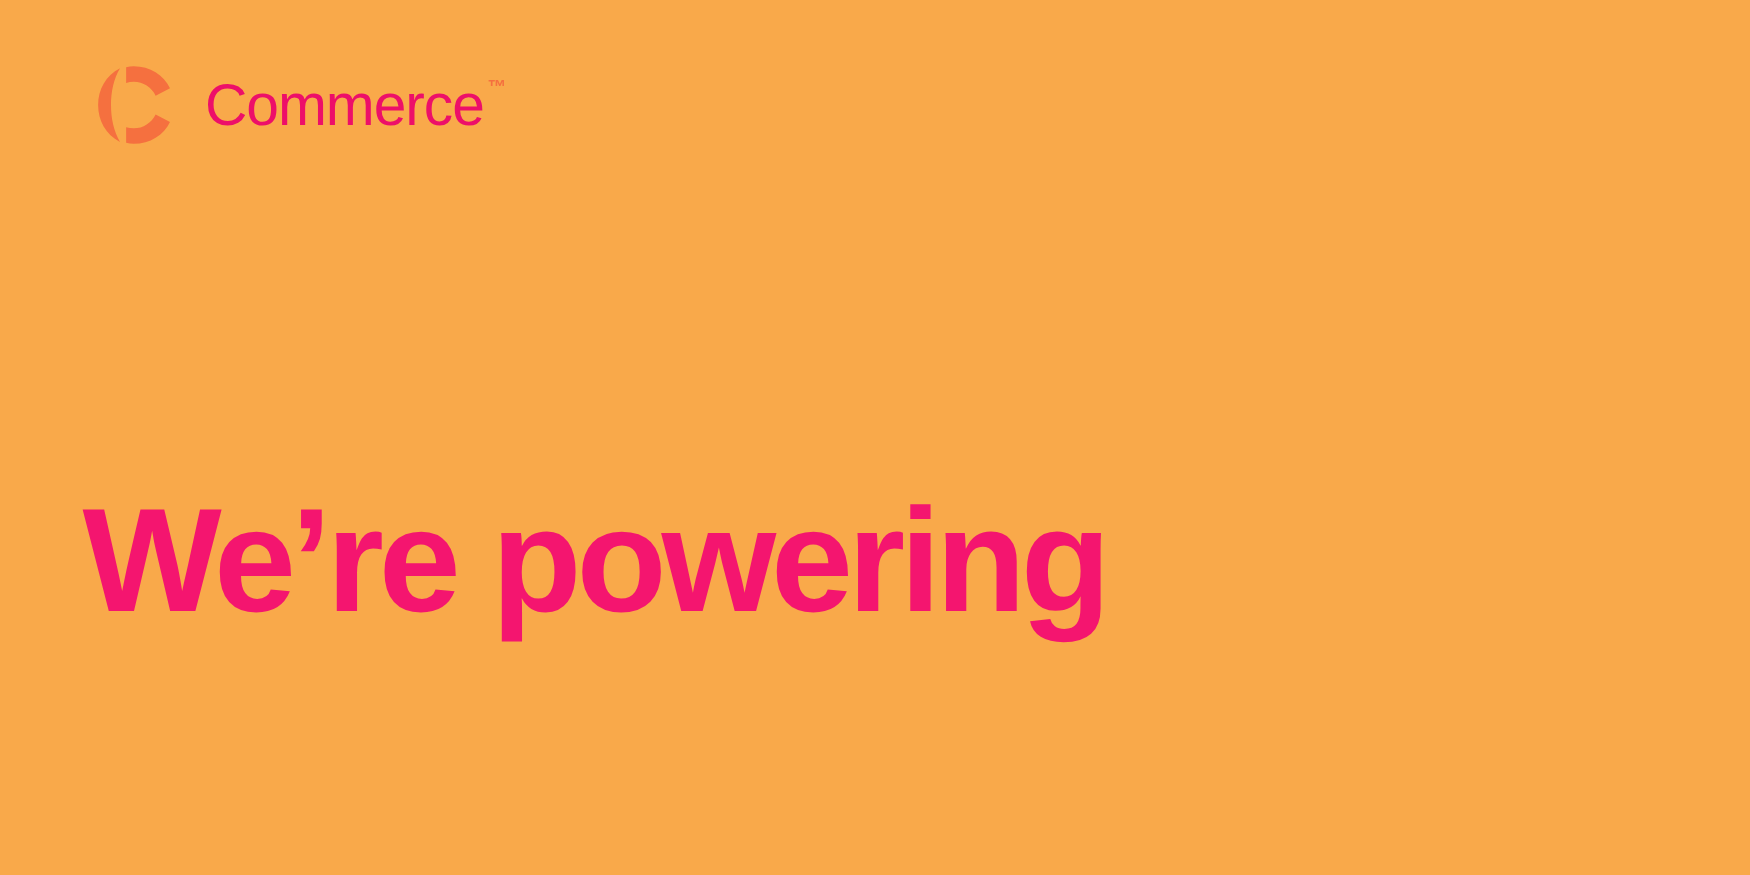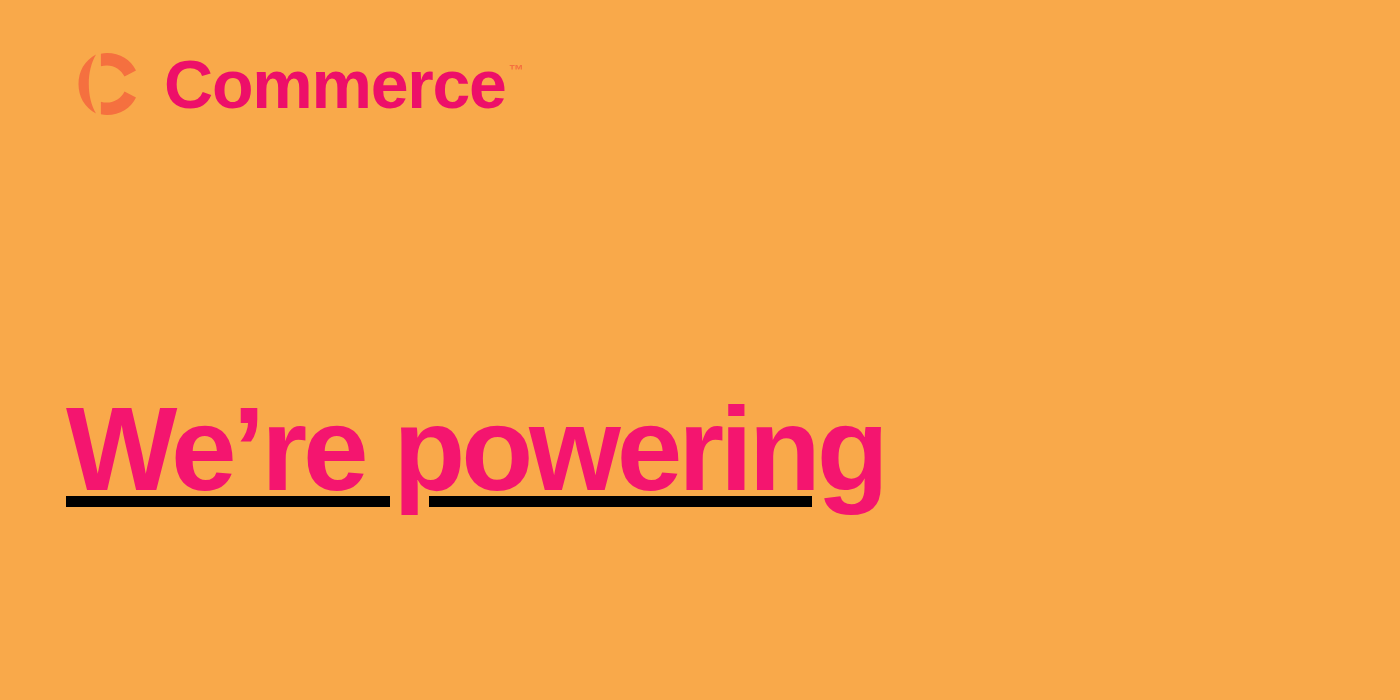--- a/index.html
+++ b/index.html
@@ -42,44 +42,43 @@
   }
 
   #brand-wordmark-wrap {
     display: flex;
     align-items: flex-start;
     margin-left: 22px;
     height: 72px;
   }
 
   #brand-wordmark {
-    font-size: 68px;
+    font-size: 47px;
     line-height: 72px;
-    font-weight: 700;
+    font-weight: 400;
     color: #ed0f69;
     letter-spacing: -0.018em;
     white-space: nowrap;
   }
 
   #brand-tm {
     font-size: 15px;
     line-height: 1;
     color: #f5703f;
     font-weight: 700;
     margin-top: 14px;
     margin-left: 3px;
   }
 
   
   #headline {
     position: absolute;
     left: 66px;
     top: 388px;
     width: 1290px;
-    text-decoration: underline;
   }
 
   .headline-line {
     display: block;
     font-size: 118px;
     line-height: 122px;
     font-weight: 700;
     letter-spacing: -0.035em;
     color: #f4156f;
     white-space: nowrap;

